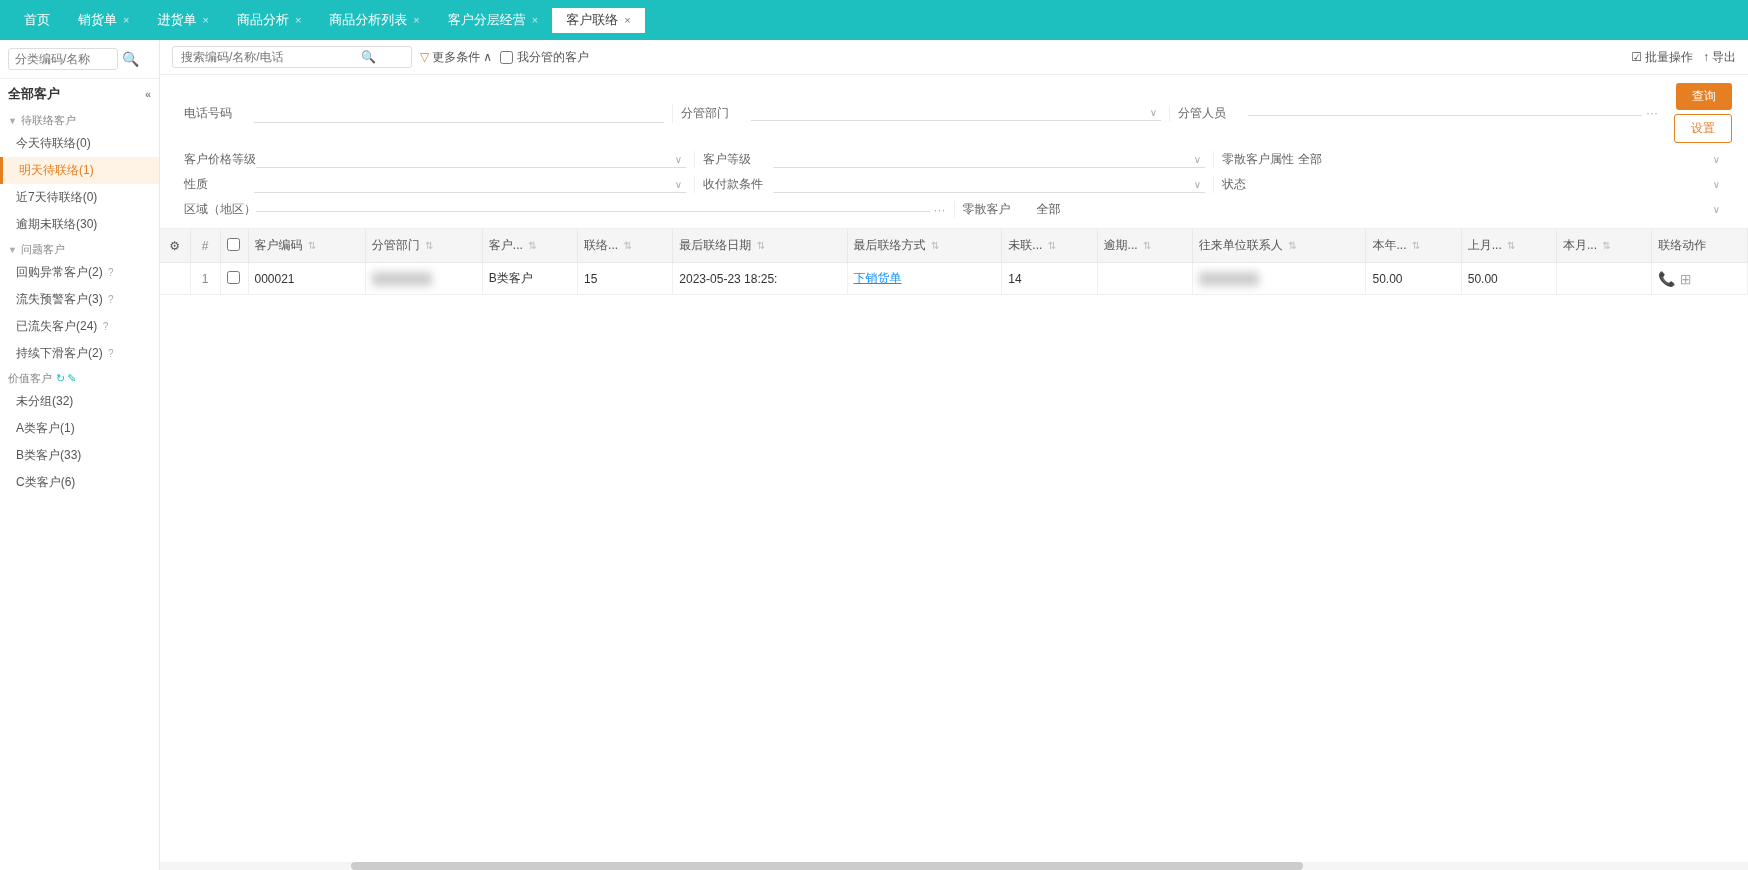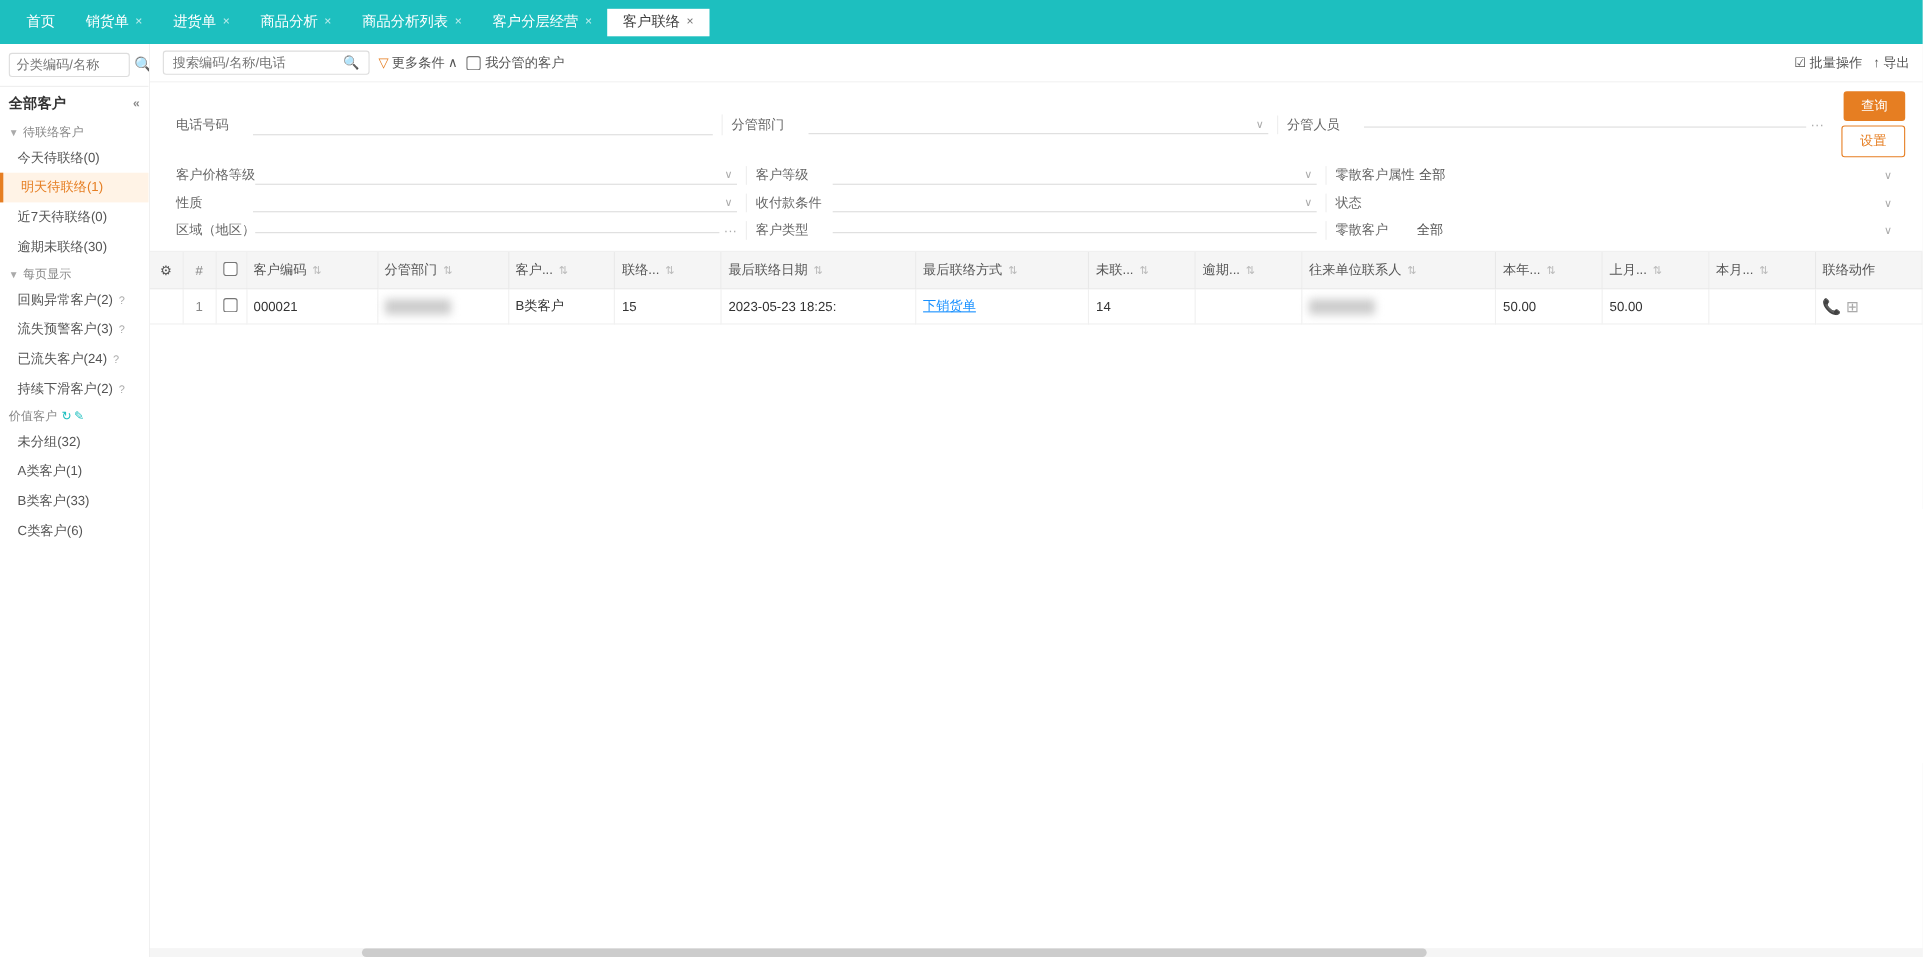--- a/index.html
+++ b/index.html
@@ -9,42 +9,42 @@
     .top-nav { background: #1dbfbf; height: 40px; display: flex; align-items: center; padding: 0 10px; }
     .nav-item { color: white; padding: 0 14px; height: 25px; display: flex; align-items: center; cursor: pointer; font-size: 13px; position: relative; }
     .nav-item.active { background: white; color: #404040; }
     .nav-item .close-x { margin-left: 6px; font-size: 11px; opacity: 0.7; }
     .nav-home { color: white; font-size: 13px; padding: 0 14px; height: 56px; display: flex; align-items: center; cursor: pointer; }
 
     
     .main-layout { display: flex; height: calc(870px - 40px); }
 
     
-    .sidebar { width: 136px; background: white; border-right: 1px solid #e8e8e8; overflow-y: auto; flex-shrink: 0; }
+    .sidebar { width: 160px; background: white; border-right: 1px solid #e8e8e8; overflow-y: auto; flex-shrink: 0; }
     .sidebar-search { padding: 8px; display: flex; align-items: center; border-bottom: 1px solid #eee; }
     .sidebar-search input { border: 1px solid #ddd; border-radius: 3px; padding: 3px 6px; font-size: 12px; width: 110px; }
     .sidebar-search .search-btn { margin-left: 4px; color: #888; cursor: pointer; font-size: 14px; }
     .sidebar-all { display: flex; align-items: center; padding: 6px 8px; font-size: 13px; font-weight: bold; cursor: pointer; }
     .sidebar-all .collapse-icon { margin-left: auto; color: #888; font-size: 11px; }
     .sidebar-group-title { color: #888; font-size: 11px; padding: 4px 8px 2px; display: flex; align-items: center; }
     .sidebar-group-title::before { content: '▼'; font-size: 9px; margin-right: 4px; color: #aaa; }
     .sidebar-item { padding: 5px 8px 5px 16px; cursor: pointer; color: #555; font-size: 12px; }
     .sidebar-item.active { background: #fff3e6; color: #e67e22; border-left: 3px solid #e67e22; }
     .sidebar-item.highlight { background: #fff3e6; color: #e67e22; }
     .question-icon { color: #aaa; font-size: 10px; margin-left: 2px; }
     .value-section-header { display: flex; align-items: center; padding: 4px 8px 2px; color: #888; font-size: 11px; }
     .value-section-header .icon-refresh { color: #1dbfbf; margin-left: 4px; cursor: pointer; }
     .value-section-header .icon-edit { color: #1dbfbf; margin-left: 2px; cursor: pointer; }
 
     
     .content { flex: 1; display: flex; flex-direction: column; overflow: hidden; }
 
     
     .toolbar { background: white; border-bottom: 1px solid #eee; padding: 6px 12px; display: flex; align-items: center; gap: 8px; }
-    .search-input-wrap { display: flex; align-items: center; border: 1px solid #ddd; border-radius: 3px; padding: 3px 8px; width: 188px; }
+    .search-input-wrap { display: flex; align-items: center; border: 1px solid #ddd; border-radius: 3px; padding: 3px 8px; width: 240px; }
     .search-input-wrap input { border: none; outline: none; font-size: 12px; width: 180px; }
     .search-input-wrap .s-icon { color: #aaa; cursor: pointer; }
     .filter-btn { display: flex; align-items: center; color: #555; cursor: pointer; font-size: 12px; gap: 3px; }
     .filter-btn .filter-icon { color: #e67e22; }
     .my-customers-check { display: flex; align-items: center; gap: 4px; cursor: pointer; font-size: 12px; color: #555; }
     .toolbar-right { margin-left: auto; display: flex; align-items: center; gap: 10px; }
     .batch-op-btn { display: flex; align-items: center; gap: 3px; color: #555; cursor: pointer; font-size: 12px; }
     .export-btn { display: flex; align-items: center; gap: 3px; color: #555; cursor: pointer; font-size: 12px; }
 
     
@@ -140,21 +140,21 @@
       <span>明天待联络(1)</span>
     </div>
     <div class="sidebar-item">
       <span>近7天待联络(0)</span>
     </div>
     <div class="sidebar-item">
       <span>逾期未联络(30)</span>
     </div>
 
     <div class="sidebar-group-title">
-      <span>每页显示</span>
+      <span>问题客户</span>
     </div>
     <div class="sidebar-item">
       <span>回购异常客户(2)</span>
       <span class="question-icon">?</span>
     </div>
     <div class="sidebar-item">
       <span>流失预警客户(3)</span>
       <span class="question-icon">?</span>
     </div>
     <div class="sidebar-item">
@@ -278,25 +278,20 @@
             <span class="chevron">∨</span>
           </div>
         </div>
       </div>
 
       <div class="filter-row">
         <div class="filter-field" style="flex:2.5;">
           <span class="filter-label">区域（地区）</span>
           <div class="filter-select" style="flex:1;"></div>
           <span class="filter-dots">···</span>
-        </div>
-        <div class="filter-field" style="flex:2.5;">
-          <span class="filter-label">客户类型</span>
-          <div class="filter-select">
-          </div>
         </div>
         <div class="filter-field" style="flex:2.5; border-right:none;">
           <span class="filter-label">零散客户</span>
           <div class="filter-select-full">
             <span>全部</span>
             <span class="chevron">∨</span>
           </div>
         </div>
       </div>
     </div>

